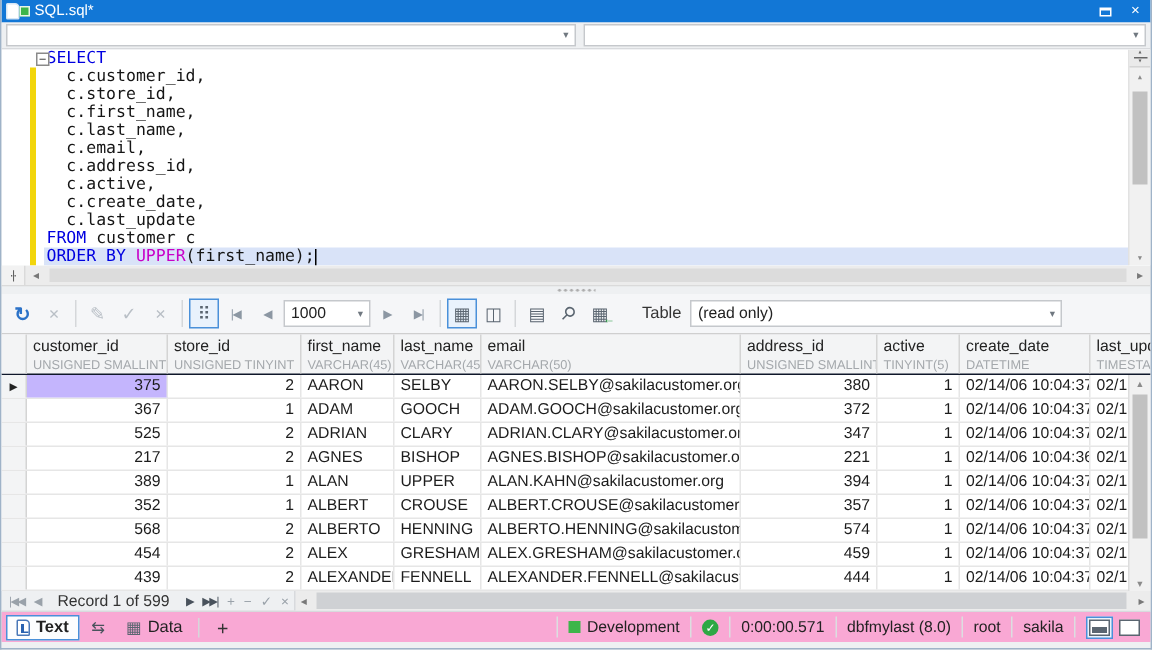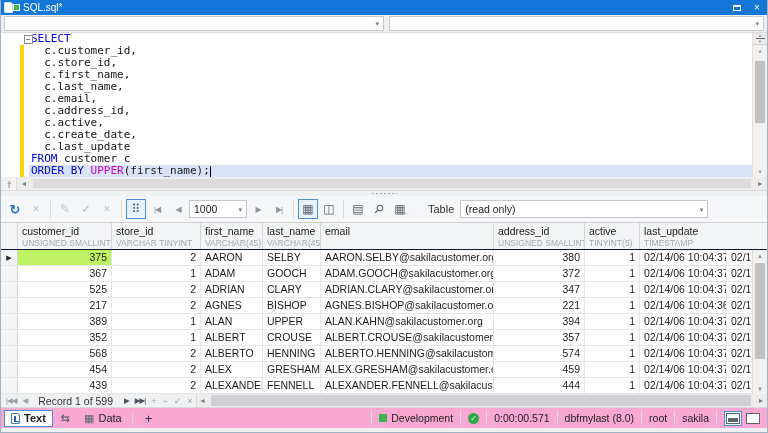--- a/index.html
+++ b/index.html
@@ -98,21 +98,21 @@
   .gtype { font-size:8.5px; color:#a4a8ac; white-space:nowrap; margin-top:1px; }
   .cw0{width:94px;} .cw1{width:89px;} .cw2{width:62px;} .cw3{width:58px;} .cw4{width:173px;}
   .cw5{width:91px;} .cw6{width:55px;} .cw7{width:87px;} .cw8{flex:1; border-right:none;}
   .gbody { position:relative; height:144px; background:#fff; overflow:hidden; }
   .grow { display:flex; height:16px; border-bottom:1px solid #e6e6e6; background:#fff; }
   .rowhdr { width:17px; background:#f3f4f5; border-right:1px solid #d4d4d4; display:flex;
             align-items:center; justify-content:center; font-size:7px; color:#222; }
   .gcell { font-size:10.5px; color:#1c1c1c; padding:0 4px; line-height:15px;
            border-right:1px solid #e6e6e6; overflow:hidden; white-space:nowrap; }
   .gcell.num { text-align:right; }
-  .gcell.selcell { background:#bef264; }
+  .gcell.selcell { background:#c4b5fd; }
   .grid-vscroll { position:absolute; right:0; top:0; bottom:0; width:15px; background:#f1f1f1;
                   border-left:1px solid #ddd; }
   .grid-vthumb { position:absolute; left:2px; right:2px; top:13px; height:96px; background:#c1c1c1; }
   .grid-vscroll .varrow.bottom { position:absolute; bottom:0; left:0; right:0; }
 
   
   .navigator { height:14px; background:#eef0f2; display:flex; align-items:center;
                border-bottom:1px solid #d8dadd; }
   .nav-left { display:flex; align-items:center; padding-left:2px; }
   .nav-btn { padding:0 3px; color:#9aa2aa; font-size:7.5px; letter-spacing:-1px; }
@@ -258,40 +258,45 @@
     </div>
 
   <div class="ghead">
       <div class="gcorner"></div>
       <div class="gcol cw0">
         <div class="gname">customer_id</div>
         <div class="gtype">UNSIGNED SMALLINT</div>
       </div>
       <div class="gcol cw1">
         <div class="gname">store_id</div>
-        <div class="gtype">VARCHAR TINYINT</div>
+        <div class="gtype">UNSIGNED TINYINT</div>
       </div>
       <div class="gcol cw2">
         <div class="gname">first_name</div>
         <div class="gtype">VARCHAR(45)</div>
       </div>
       <div class="gcol cw3">
         <div class="gname">last_name</div>
         <div class="gtype">VARCHAR(45)</div>
       </div>
       <div class="gcol cw4">
         <div class="gname">email</div>
+        <div class="gtype">VARCHAR(50)</div>
       </div>
       <div class="gcol cw5">
         <div class="gname">address_id</div>
         <div class="gtype">UNSIGNED SMALLINT</div>
       </div>
       <div class="gcol cw6">
         <div class="gname">active</div>
         <div class="gtype">TINYINT(5)</div>
+      </div>
+      <div class="gcol cw7">
+        <div class="gname">create_date</div>
+        <div class="gtype">DATETIME</div>
       </div>
       <div class="gcol cw8">
         <div class="gname">last_update</div>
         <div class="gtype">TIMESTAMP</div>
       </div>
     </div>
 
   <div class="gbody">
     <div>
         <div class="grow">

